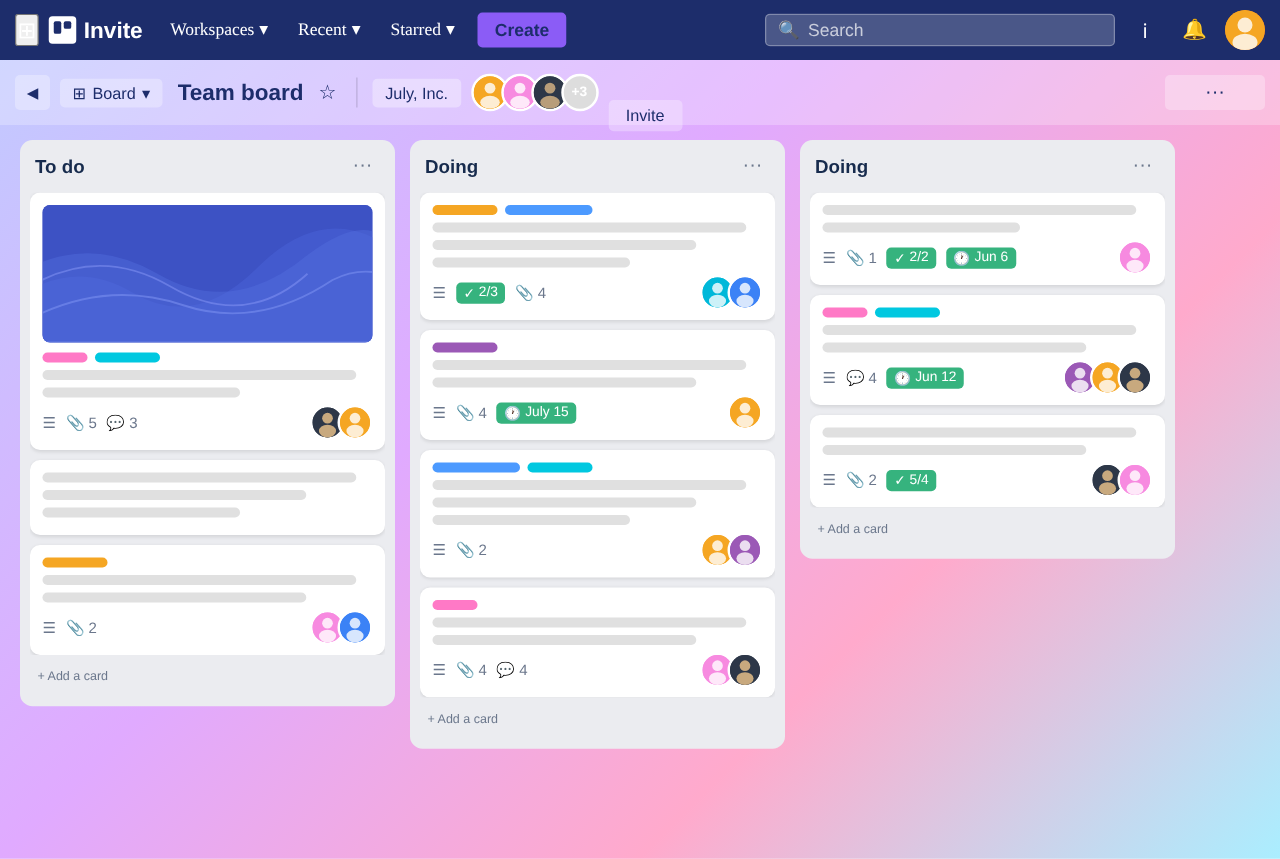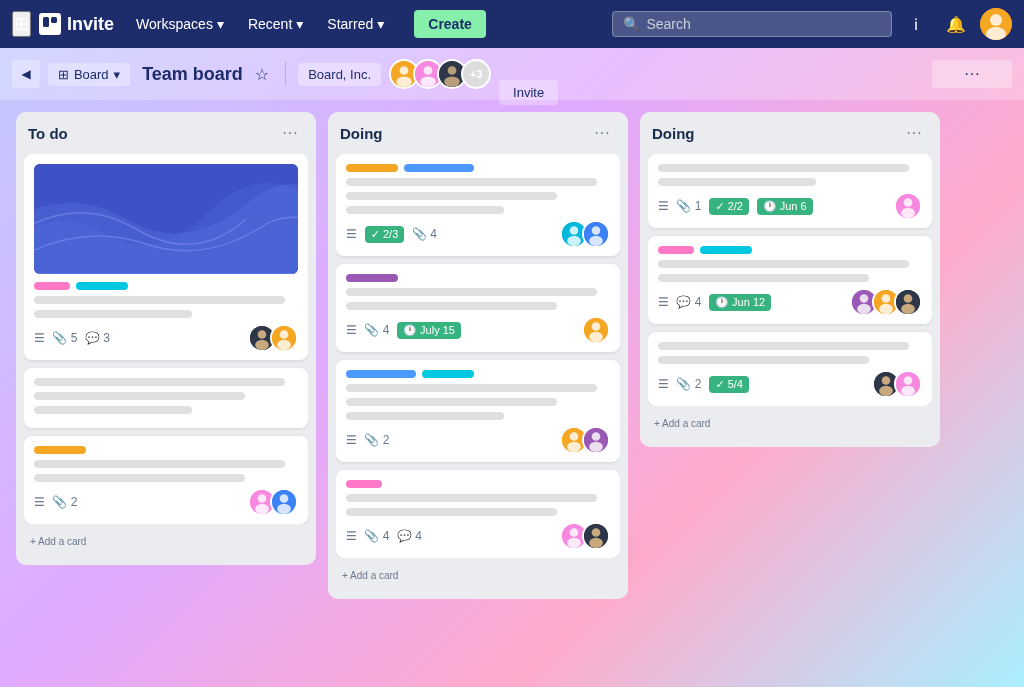--- a/index.html
+++ b/index.html
@@ -47,33 +47,34 @@
     .trello-logo-icon svg { width: 16px; height: 16px; }
     .nav-btn {
       background: transparent;
       border: none;
       color: #fff;
       font-size: 14px;
       padding: 6px 10px;
       border-radius: 4px;
       cursor: pointer;
       display: flex;
-      align-items: center;
+      align-items: flex-end;
       gap: 4px;
+      font-family: Liberation Serif, serif;
     }
     .create-btn {
-      background: #86efac;
+      background: #8b5cf6;
       border: none;
       color: #1d2d6b;
       font-size: 14px;
       font-weight: 600;
       padding: 6px 14px;
       border-radius: 4px;
       cursor: pointer;
-      margin-left: 16px;
+      margin-left: 4px;
     }
     .nav-search {
       margin-left: auto;
       background: rgba(255,255,255,0.2);
       border: 1px solid rgba(255,255,255,0.3);
       border-radius: 4px;
       display: flex;
       align-items: center;
       padding: 4px 10px;
       gap: 6px;
@@ -465,21 +466,21 @@
 <div class="board-header">
   <button class="sidebar-toggle">◀</button>
   <button class="board-view-btn">
     <span>⊞</span>
     <span>Board</span>
     <span>▾</span>
   </button>
   <h1 class="board-title">Team board</h1>
   <button class="star-btn">☆</button>
   <div class="divider-v"></div>
-  <div class="workspace-label">Board, Inc.</div>
+  <div class="workspace-label">July, Inc.</div>
 
   <div class="avatar-group">
     <div class="av av-orange">
       <svg viewBox="0 0 30 30" width="30" height="30">
           <circle cx="15" cy="15" r="15" fill="#f5a623"></circle>
           <circle cx="15" cy="11" r="5" fill="#fff" opacity="0.8"></circle>
           <ellipse cx="15" cy="24" rx="9" ry="6" fill="#fff" opacity="0.8"></ellipse>
         </svg>
     </div>
     <div class="av av-pink">

